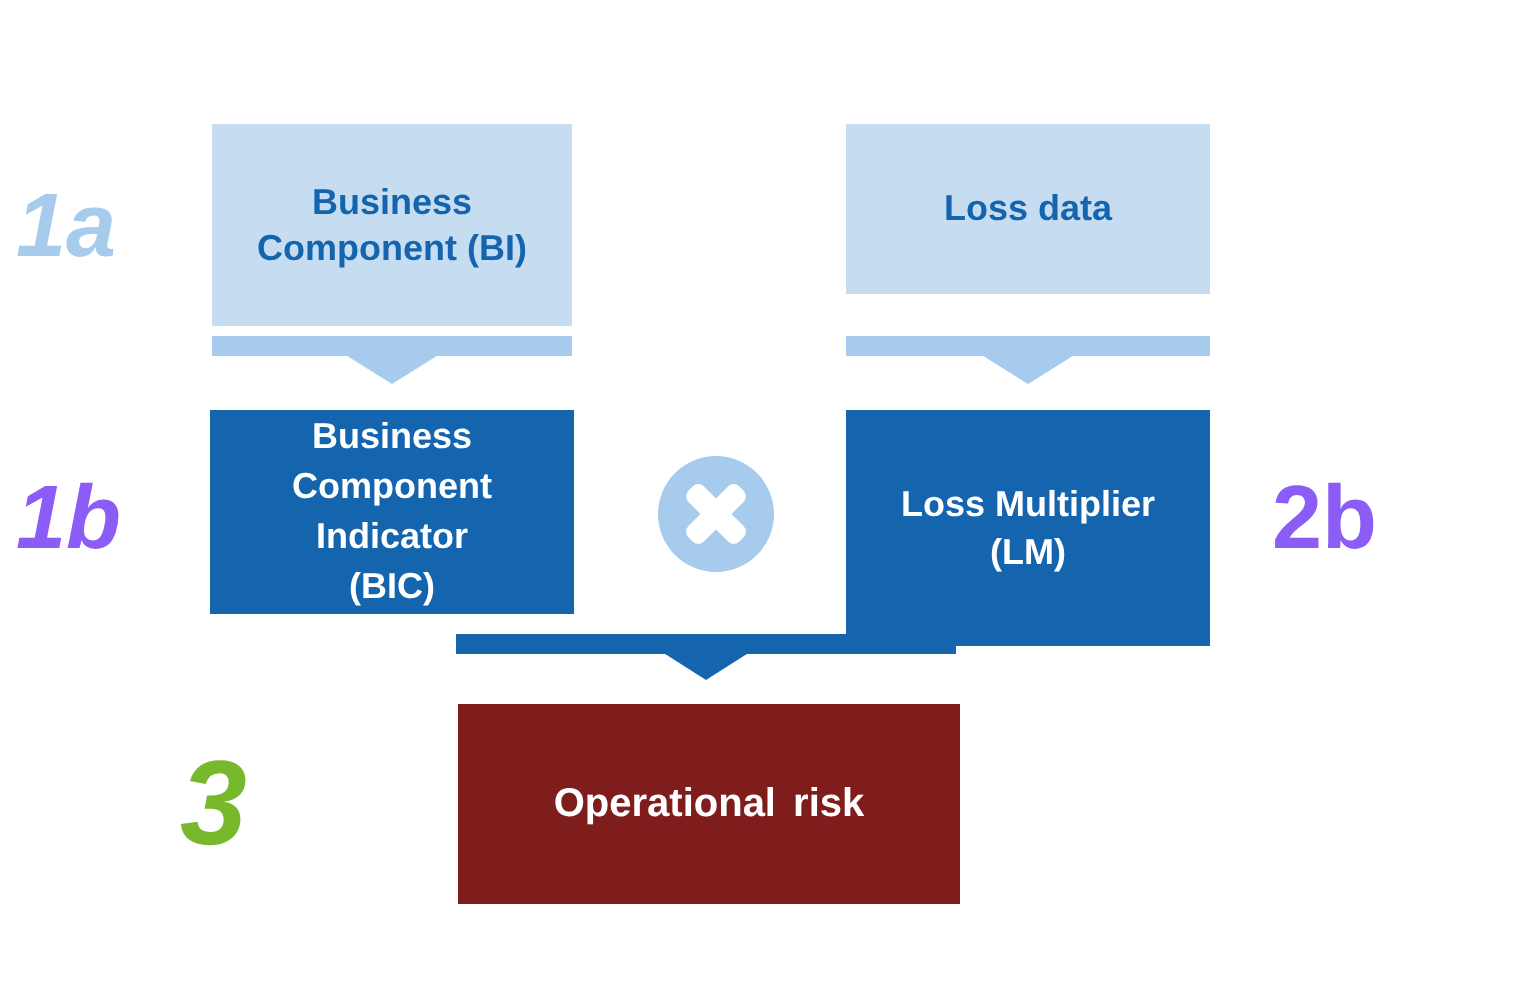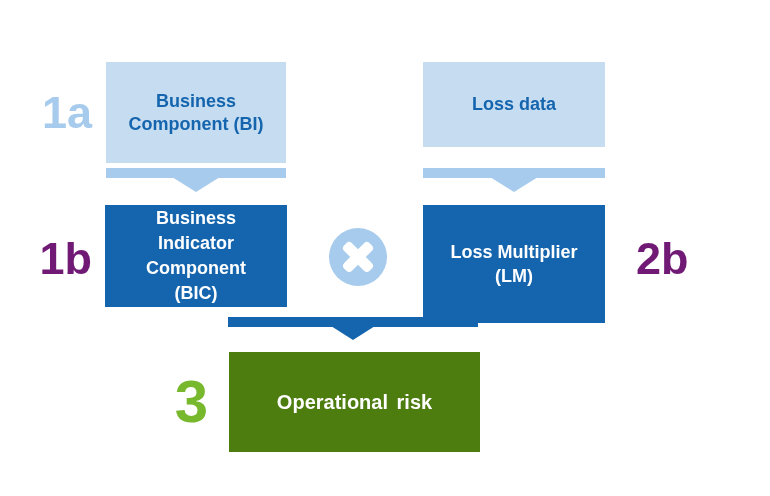--- a/index.html
+++ b/index.html
@@ -9,26 +9,26 @@
   }
   
   .box {
     position:absolute; display:flex; flex-direction:column;
     align-items:center; justify-content:center; text-align:center;
   }
   .box .line { display:block; }
   .box--light { background:#C6DCF1; color:#1565AE; font-size:18px; line-height:23px; }
   .box--dark  { background:#1565AE; color:#ffffff; font-size:18px; line-height:25px; }
   .box--lm    { line-height:24px; }
-  .box--green { background:#4d7c0f; color:#ffffff; font-size:20px; line-height:22px; word-spacing:3px; }
+  .box--green { background:#7f1d1d; color:#ffffff; font-size:20px; line-height:22px; word-spacing:3px; }
   
   .step { position:absolute; font-size:45px; line-height:1; }
-  .step--right { text-align:right; }
+  .step--right { text-align:left;font-style:italic; }
   .step--lightblue { color:#A7CBEC; }
-  .step--darkblue  { color:#701a75; }
+  .step--darkblue  { color:#8b5cf6; }
   .step--green     { color:#77B82C; font-size:60px; }
   
   .bar { position:absolute; height:10px; }
   .bar--lb { background:#A7CBEC; }
   .bar--db { background:#1565AE; }
   .tri { position:absolute; width:0; height:0;
          border-left:24px solid transparent; border-right:24px solid transparent; }
   .tri--lb { border-top:15px solid #A7CBEC; }
   .tri--db { border-left-width:22px; border-right-width:22px; border-top:14px solid #1565AE; }
   
@@ -79,22 +79,22 @@
     </div>
 
   <div class="bar bar--lb" id="bar-a1"></div>
   <div class="tri tri--lb" id="tri-a1"></div>
   <div class="bar bar--lb" id="bar-a2"></div>
   <div class="tri tri--lb" id="tri-a2"></div>
 
   <div class="step step--right step--darkblue" id="step-1b">1b</div>
   <div class="box box--dark" id="box-bic">
       <span class="line">Business</span>
+      <span class="line">Component</span>
       <span class="line">Indicator</span>
-      <span class="line">Component</span>
       <span class="line">(BIC)</span>
     </div>
   <div class="xcircle">
     <span class="xmark"></span>
   </div>
   <div class="box box--dark box--lm" id="box-lm">
       <span class="line">Loss Multiplier</span>
       <span class="line">(LM)</span>
     </div>
   <div class="step step--darkblue" id="step-2b">2b</div>

